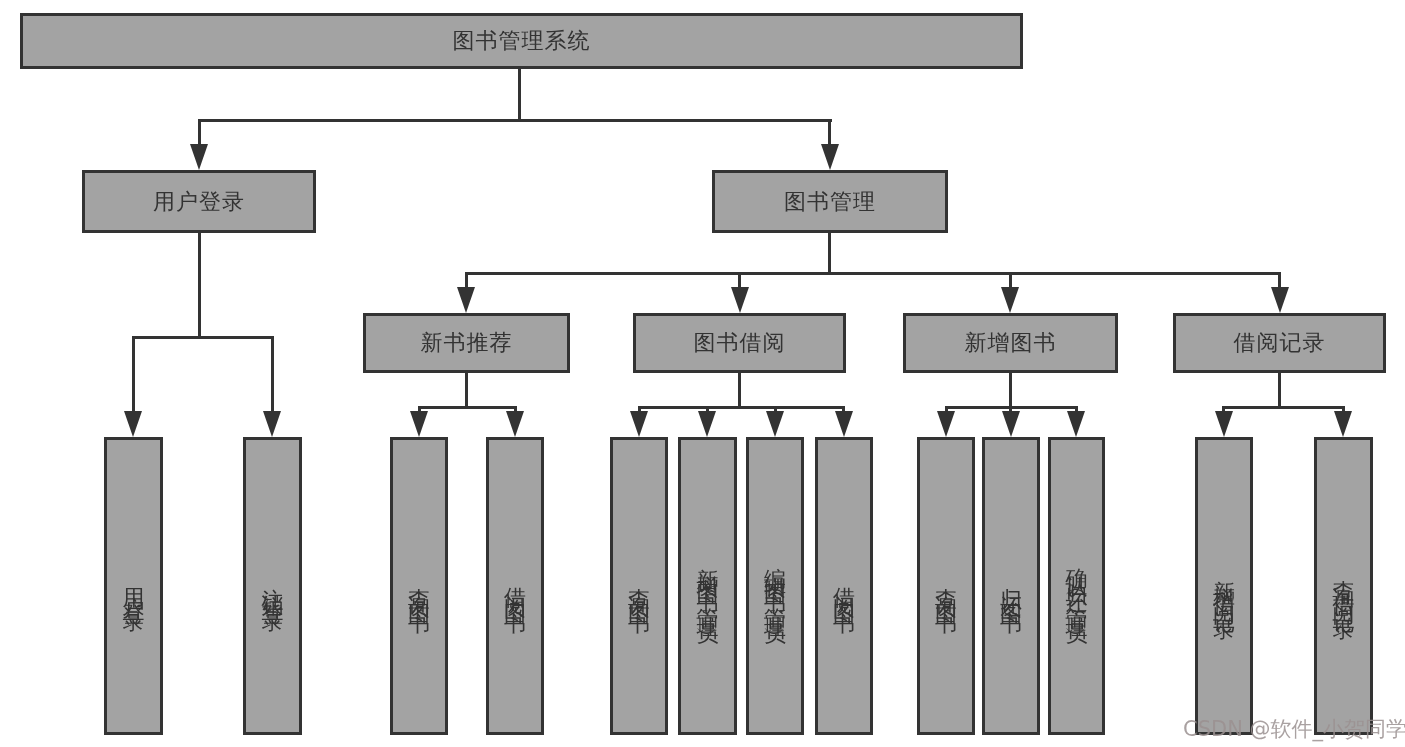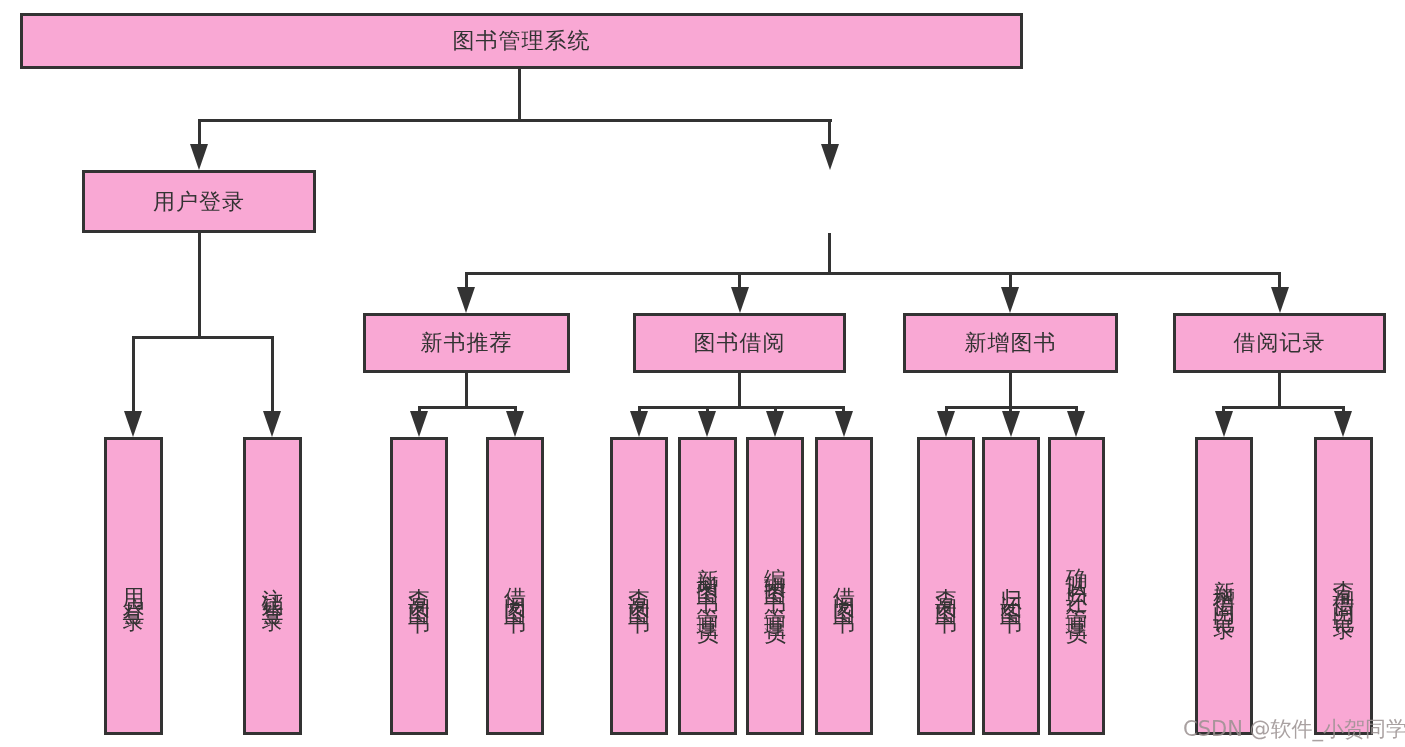--- a/index.html
+++ b/index.html
@@ -7,21 +7,21 @@
     position:relative;
     width:1405px; height:747px;
     background:#ffffff;
     font-family:"DejaVu Sans","Liberation Sans",sans-serif;
     overflow:hidden;
   }
   .box {
     position:absolute;
     box-sizing:border-box;
     border:3px solid #333333;
-    background:#f9a8d4;
+    background:#a3a3a3;
     display:flex; align-items:center; justify-content:center;
     color:#333333;
     z-index:2;
   }
   .hlabel { font-size:22px; letter-spacing:1px; white-space:nowrap; }
   .leaf .vtext {
     writing-mode:vertical-rl;
     text-orientation:mixed;
     font-size:22px;
     letter-spacing:8px;
@@ -57,20 +57,23 @@
 
   <div class="vline" style="left:518px; top:69px;  height:52px;"></div>
   <div class="hline" style="left:198px; top:119px; width:634px;"></div>
   <div class="vline" style="left:198px; top:119px; height:31px;"></div>
   <div class="arrow" style="left:190px; top:144px;"></div>
   <div class="vline" style="left:828px; top:119px; height:31px;"></div>
   <div class="arrow" style="left:821px; top:144px;"></div>
 
   <div class="box" style="left:82px; top:170px; width:234px; height:63px;">
     <span class="hlabel">用户登录</span>
+  </div>
+  <div class="box" style="left:712px; top:170px; width:236px; height:63px;">
+    <span class="hlabel">图书管理</span>
   </div>
 
   <div class="vline" style="left:198px; top:233px; height:105px;"></div>
   <div class="hline" style="left:132px; top:336px; width:142px;"></div>
   <div class="vline" style="left:132px; top:336px; height:80px;"></div>
   <div class="arrow" style="left:124px; top:411px;"></div>
   <div class="vline" style="left:271px; top:336px; height:80px;"></div>
   <div class="arrow" style="left:263px; top:411px;"></div>
 
   <div class="vline" style="left:828px; top:233px; height:42px;"></div>

